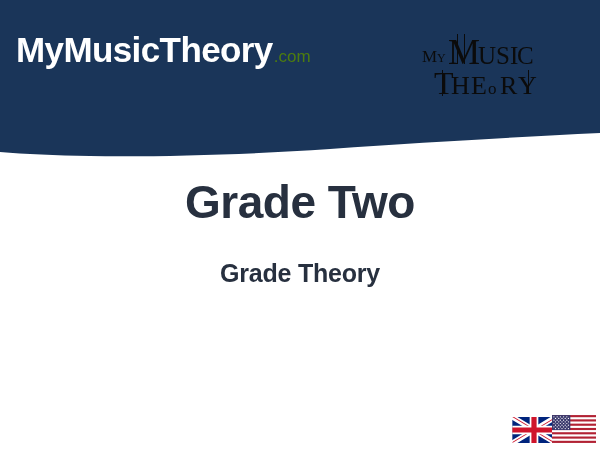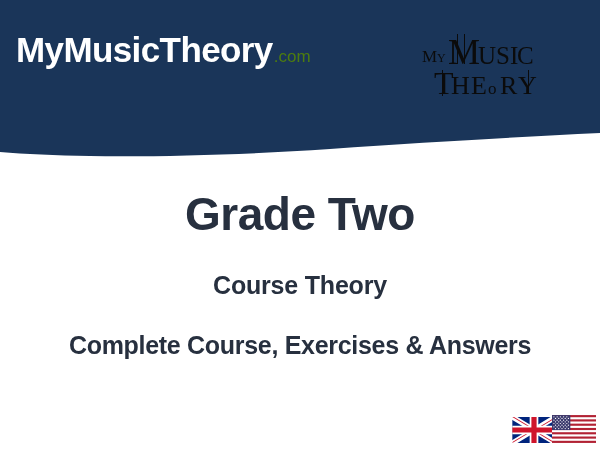--- a/index.html
+++ b/index.html
@@ -85,21 +85,21 @@
     top: 178px;
     width: 600px;
     text-align: center;
   }
   .grade-title {
     color: #27303f;
     font-size: 46px;
     font-weight: bold;
     letter-spacing: -0.5px;
     line-height: 1.08;
-    margin: 12px;
+    margin: 0;
   }
   .subject-title {
     color: #27303f;
     font-size: 25px;
     font-weight: bold;
     letter-spacing: -0.2px;
     margin: 32px 0 0 0;
     line-height: 1.1;
   }
   .contents-title {
@@ -183,22 +183,21 @@
           <rect x="44" y="8" width="1" height="30"></rect>
           <rect x="22" y="44" width="1" height="26"></rect>
           <rect x="108" y="44" width="1" height="24"></rect>
         </g>
       </svg>
     </div>
   </div>
 
   <div class="title-block">
     <h1 class="grade-title">Grade Two</h1>
-    <h2 class="subject-title">Course Theory</h2>
-    <h3 class="contents-title">Complete Course, Exercises &amp; Answers</h3>
+    <h2 class="subject-title">Grade Theory</h2>
   </div>
 
   <div class="flag-group">
 
     <svg class="flag flag-uk" viewBox="0 0 60 36">
       <rect width="60" height="36" fill="#00247d"></rect>
 
       <path d="M0,0 L60,36 M60,0 L0,36" stroke="#ffffff" stroke-width="7.2"></path>
 
       <clipPath id="uk-left">

